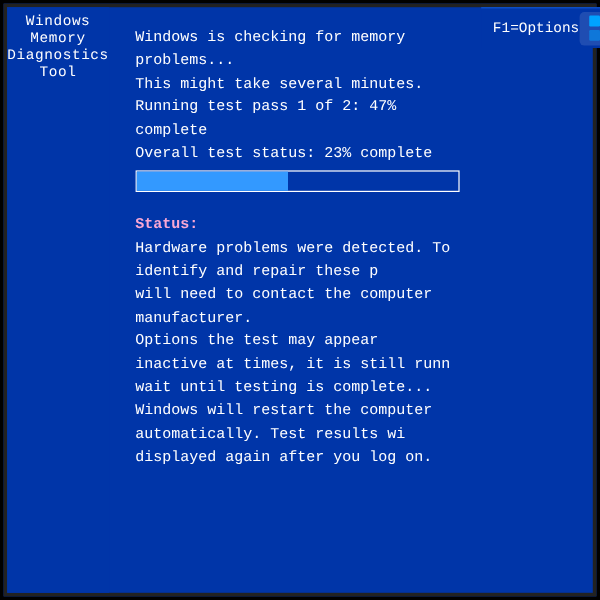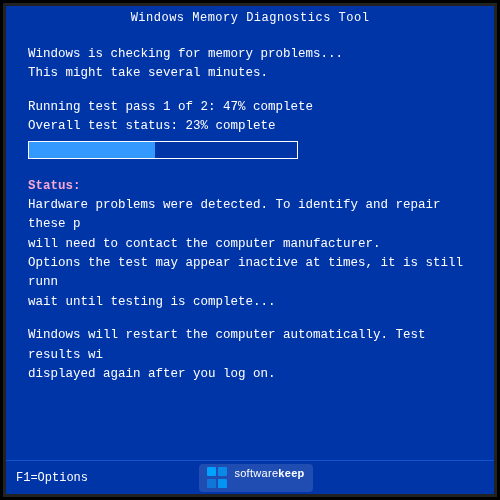--- a/index.html
+++ b/index.html
@@ -14,21 +14,20 @@
       font-family: 'Courier New', Courier, monospace;
       overflow: hidden;
     }
 
     .screen {
       width: 494px;
       height: 494px;
       background: #0035a8;
       position: relative;
       display: flex;
-      flex-direction: column;
       border: 3px solid #222;
     }
 
     .title-bar {
       background: #0035a8;
       color: #fff;
       text-align: center;
       font-size: 12px;
       padding: 5px 0 4px 0;
       border-bottom: none;
@@ -37,21 +36,20 @@
 
     .main-content {
       flex: 1;
       padding: 16px 18px 0 22px;
       color: #fff;
       font-size: 12.5px;
       line-height: 1.55;
     }
 
     .section-gap {
-      margin-top: 14px;
       font-family: Liberation Mono, monospace;
     }
 
     .progress-bar-container {
       margin-top: 4px;
       width: 270px;
       height: 18px;
       background: #0035a8;
       border: 1px solid #fff;
       position: relative;

